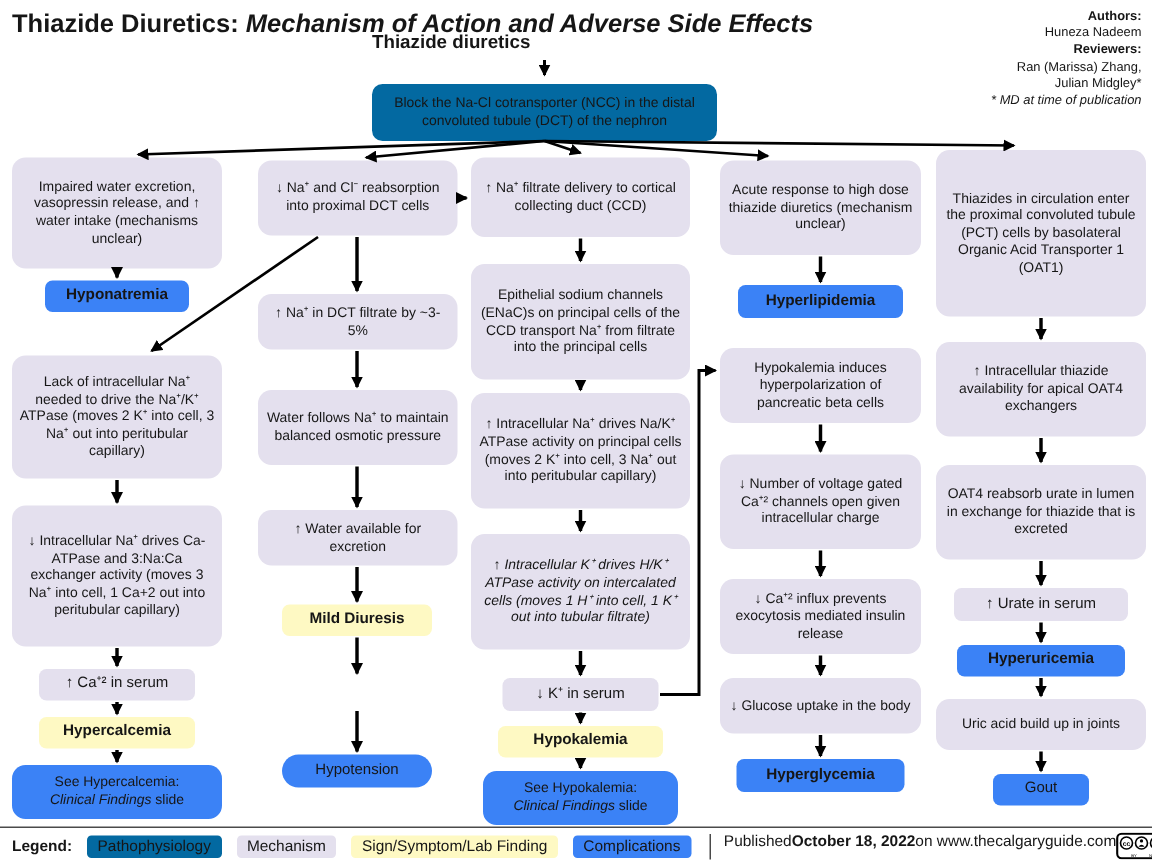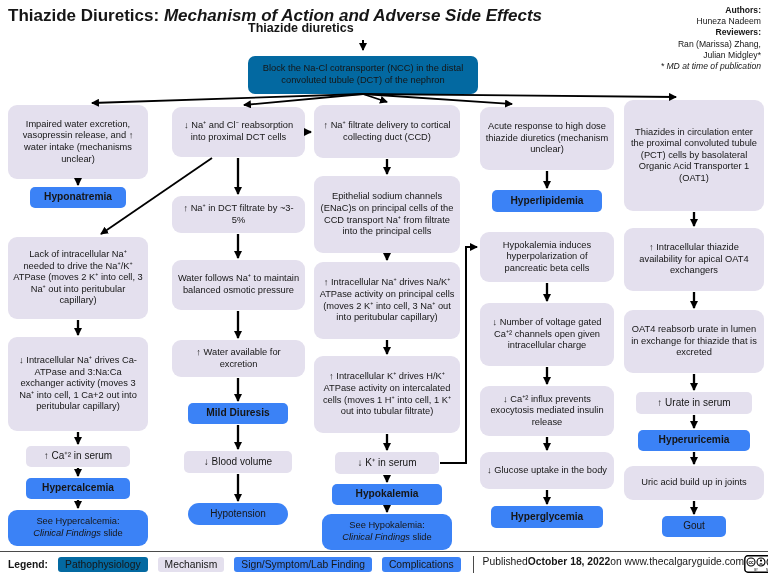--- a/index.html
+++ b/index.html
@@ -16,21 +16,21 @@
   .root-heading{position:absolute;left:248px;top:21px;width:230px;
     font-weight:bold;font-size:12.5px;}
   
   .node{position:absolute;box-sizing:border-box;border-radius:9px;
     display:flex;align-items:center;justify-content:center;text-align:center;
     font-size:9.3px;line-height:1.24;padding:3px 5px;}
   .chip{border-radius:5px;font-size:10px;padding:2px 4px;}
   .bold{font-weight:bold;font-size:10.2px;}
   .mech{background:#e4e0ee;}
   .patho{background:#0369a1;}
-  .sign{background:#3b82f6;}
+  .sign{background:#fef9c3;}
   .comp{background:#3b82f6;}
   .see .it{font-style:italic;}
   
   .overlay{position:absolute;left:0;top:0;pointer-events:none;z-index:6;}
   
   .legend-bar{position:absolute;left:0;top:551px;width:768px;height:25px;box-sizing:border-box;
     border-top:1.5px solid #4a4a4a;display:flex;align-items:center;font-size:10.3px;}
   .legend-label{font-weight:bold;margin-left:8px;}
   .legend-chip{margin-left:10px;padding:2px 7px;border-radius:3px;white-space:nowrap;}
   .published{margin-left:12px;padding-left:9px;border-left:1.3px solid #4a4a4a;
@@ -66,27 +66,26 @@
   <div class="node comp see" style="left:8px;top:510px;width:140px;height:36px;">
     <span><span>See Hypercalcemia:</span><br>
     <span class="it">Clinical Findings</span><span> slide</span></span>
   </div>
 
   <div class="node mech" style="left:172px;top:107px;width:133px;height:50px;">↓ Na⁺ and Cl⁻ reabsorption into proximal DCT cells</div>
   <div class="node mech" style="left:172px;top:196px;width:133px;height:37px;">↑ Na⁺ in DCT filtrate by ~3-5%</div>
   <div class="node mech" style="left:172px;top:260px;width:133px;height:50px;">Water follows Na⁺ to maintain balanced osmotic pressure</div>
   <div class="node mech" style="left:172px;top:340px;width:133px;height:37px;">↑ Water available for excretion</div>
   <div class="node sign chip bold" style="left:188px;top:403px;width:100px;height:21px;">Mild Diuresis</div>
-  <div class="node mech chip" style="left:184px;top:451px;width:108px;height:22px;">↓ Blood volume</div>
   <div class="node comp chip" style="left:188px;top:503px;width:100px;height:22px;border-radius:11px;">Hypotension</div>
 
   <div class="node mech" style="left:314px;top:105px;width:146px;height:53px;">↑ Na⁺ filtrate delivery to cortical collecting duct (CCD)</div>
   <div class="node mech" style="left:314px;top:176px;width:146px;height:77px;">Epithelial sodium channels (ENaC)s on principal cells of the CCD transport Na⁺ from filtrate into the principal cells</div>
   <div class="node mech" style="left:314px;top:262px;width:146px;height:77px;">↑ Intracellular Na⁺ drives Na/K⁺ ATPase activity on principal cells (moves 2 K⁺ into cell, 3 Na⁺ out into peritubular capillary)</div>
-  <div class="node mech" style="left:314px;top:356px;width:146px;height:77px;">↑ Intracellular K⁺ drives H/K⁺ ATPase activity on intercalated cells (moves 1 H⁺ into cell, 1 K⁺ out into tubular filtrate)</div>
+  <div class="node mech" style="left:314px;top:356px;width:146px;height:77px;font-style:italic;">↑ Intracellular K⁺ drives H/K⁺ ATPase activity on intercalated cells (moves 1 H⁺ into cell, 1 K⁺ out into tubular filtrate)</div>
   <div class="node mech chip" style="left:335px;top:452px;width:104px;height:22px;">↓ K⁺ in serum</div>
   <div class="node sign chip bold" style="left:332px;top:484px;width:110px;height:21px;">Hypokalemia</div>
   <div class="node comp see" style="left:322px;top:514px;width:130px;height:36px;">
     <span><span>See Hypokalemia:</span><br>
     <span class="it">Clinical Findings</span><span> slide</span></span>
   </div>
 
   <div class="node mech" style="left:480px;top:107px;width:134px;height:63px;">Acute response to high dose thiazide diuretics (mechanism unclear)</div>
   <div class="node comp chip bold" style="left:492px;top:190px;width:110px;height:22px;">Hyperlipidemia</div>
   <div class="node mech" style="left:480px;top:232px;width:134px;height:50px;">Hypokalemia induces hyperpolarization of pancreatic beta cells</div>

